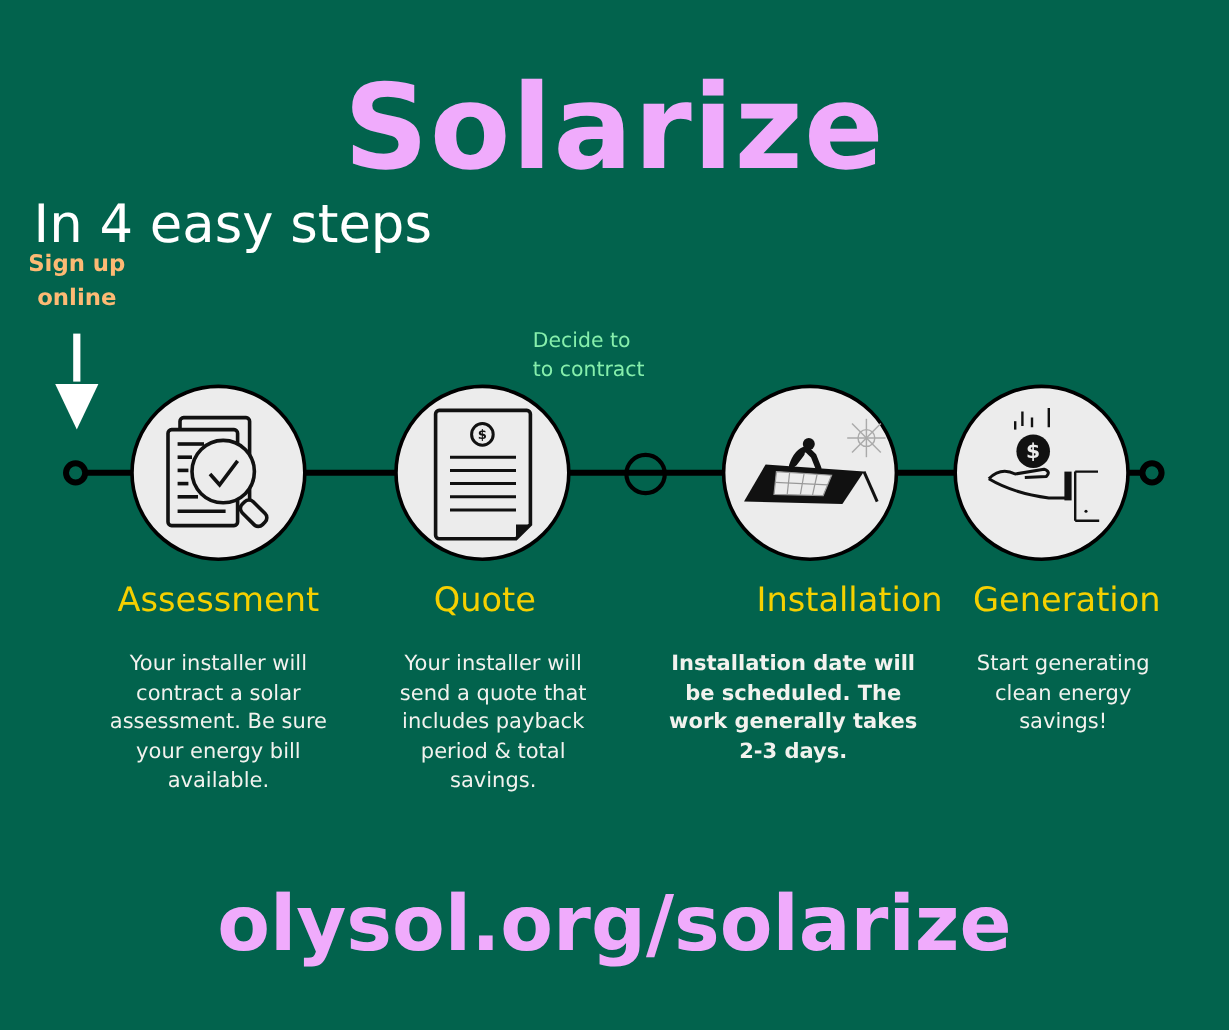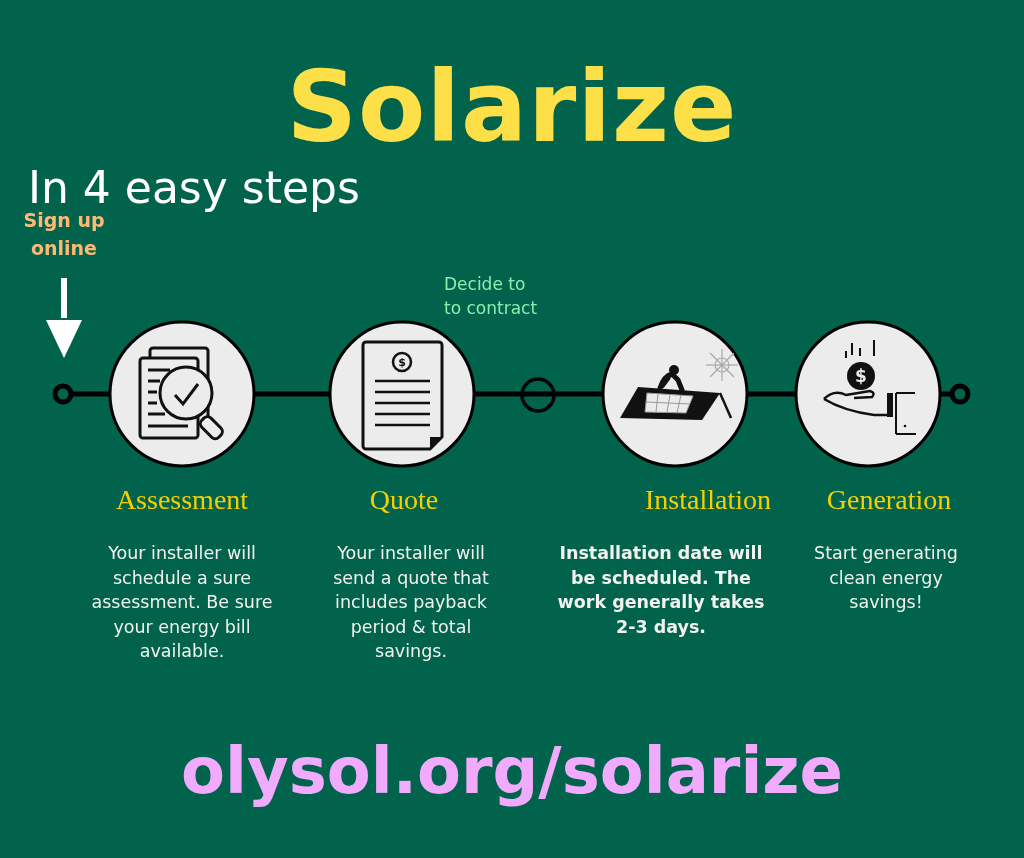--- a/index.html
+++ b/index.html
@@ -1,22 +1,22 @@
 <!DOCTYPE html>
 <html><head>
 <meta charset="utf-8">
 <style>
   html, body { margin:0; padding:0; }
   body { width:1024px; height:858px; background:#02634d; position:relative; overflow:hidden; font-family:"DejaVu Sans", sans-serif; }
   .abs { position:absolute; }
-  .title { left:0; width:1024px; top:52px; text-align:center; color:#fde047; font-weight:bold; font-size:98px; line-height:110px; letter-spacing:1px; }
+  .title { left:0; width:1024px; top:52px; text-align:center; color:#f0abfc; font-weight:bold; font-size:98px; line-height:110px; letter-spacing:1px; }
   .subtitle { left:0; width:1024px; top:160px; text-align:left; color:#ffffff; font-size:44px; line-height:56px;padding-left:28px; }
   .signup { left:8px; width:112px; top:206px; text-align:center; color:#fdba74; font-weight:bold; font-size:19px; line-height:28px; }
   .decide { left:444px; width:190px; top:272px; color:#86efac; font-size:17px; line-height:24px; }
-  .step-title { color:#f5d000; font-size:28px; line-height:36px; text-align:center; top:482px;font-family:Liberation Serif, serif; }
+  .step-title { color:#f5d000; font-size:28px; line-height:36px; text-align:center; top:482px; }
   .step-desc { color:#f2f2ee; font-size:17.5px; line-height:24.5px; text-align:center; top:541px; }
   .url { left:0; width:1024px; top:726px; text-align:center; color:#f0abfc; font-weight:bold; font-size:64px; line-height:90px; }
   svg.timeline { position:absolute; left:0; top:0; }
 </style>
 </head>
 <body>
 
 <div class="abs title">Solarize</div>
 <div class="abs subtitle">In 4 easy steps</div>
 
@@ -110,21 +110,21 @@
   </g>
 </svg>
 
 <div class="abs step-title" style="left:82px;width:200px;">Assessment</div>
 <div class="abs step-title" style="left:304px;width:200px;">Quote</div>
 <div class="abs step-title" style="left:603px;width:210px;">Installation</div>
 <div class="abs step-title" style="left:786px;width:206px;">Generation</div>
 
 <div class="abs step-desc" style="left:72px;width:220px;">
   <div>Your installer will</div>
-  <div>schedule a sure</div>
+  <div>contract a solar</div>
   <div>assessment. Be sure</div>
   <div>your energy bill</div>
   <div>available.</div>
 </div>
 <div class="abs step-desc" style="left:306px;width:210px;">
   <div>Your installer will</div>
   <div>send a quote that</div>
   <div>includes payback</div>
   <div>period &amp; total</div>
   <div>savings.</div>

